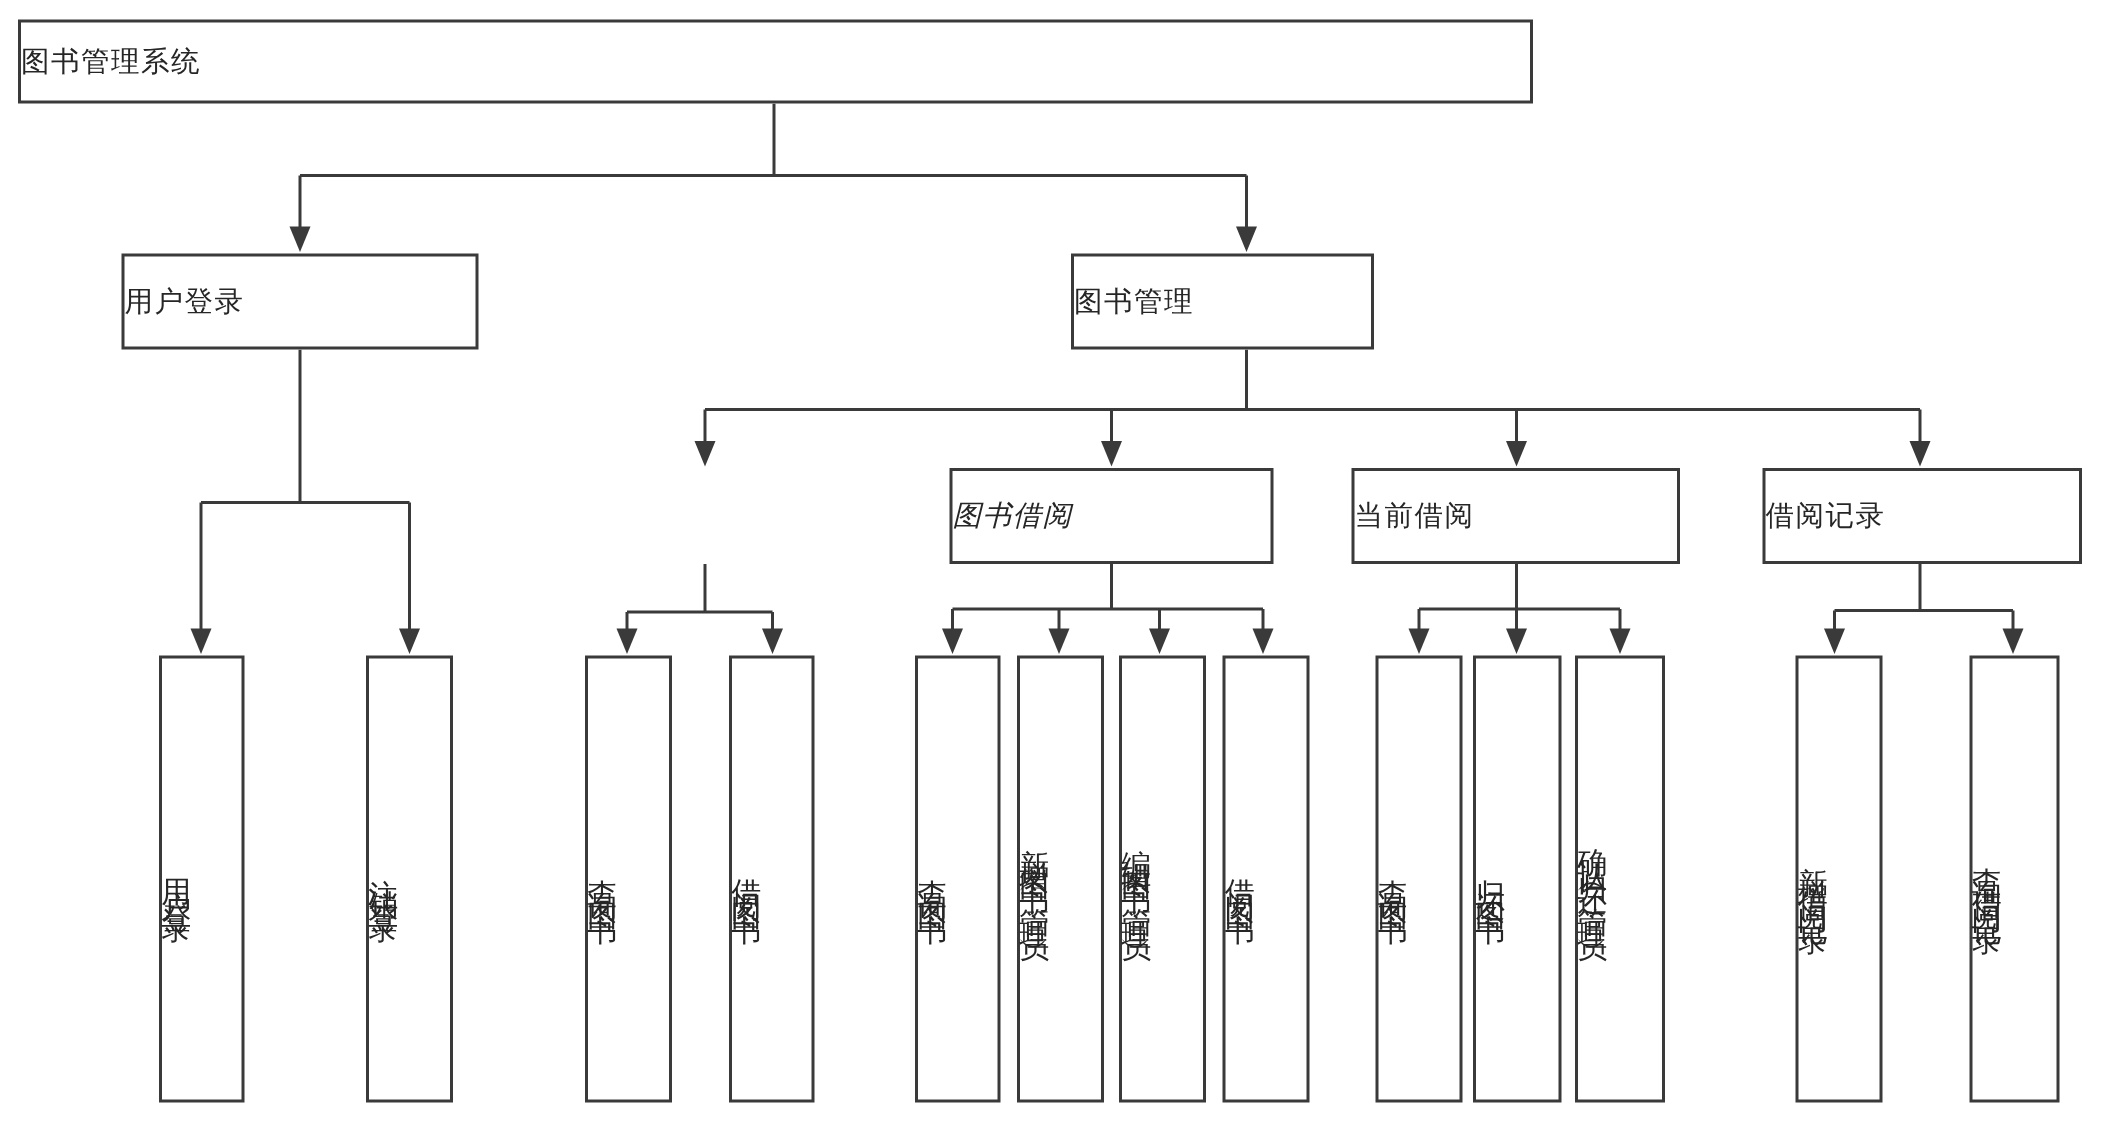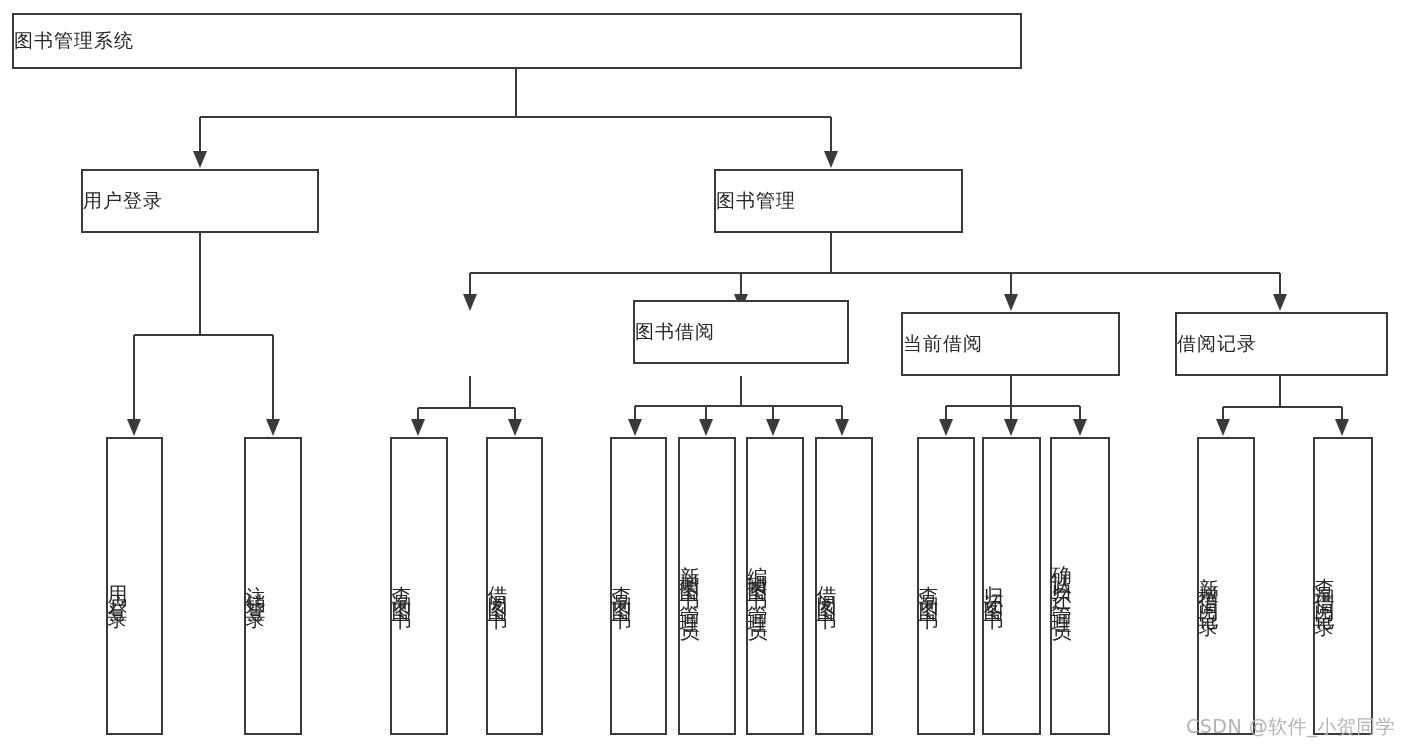--- a/index.html
+++ b/index.html
@@ -26,23 +26,23 @@
     white-space:nowrap;
   }
   .watermark {
     position:absolute; left:1186px; top:714px;
     font-size:19px; color:var(--c-watermark,#b2b2b2); letter-spacing:0.5px;
     white-space:nowrap;
   }
   
   .b-root     { left:12px;   top:13px;  width:1010px; height:56px; }
   .b-login    { left:81px;   top:169px; width:238px;  height:64px; }
-  .b-bookmgmt { left:714px;  top:169px; width:249px;  height:64px; }
+  .b-bookmgmt { left:714px;  top:169px; width:202px;  height:64px; }
   .b-newbook  { left:362px;  top:312px; width:217px;  height:64px; }
-  .b-borrow   { left:633px;  top:300px; width:216px;  height:64px; }
+  .b-borrow   { left:633px;  top:312px; width:216px;  height:64px;font-style:italic; }
   .b-current  { left:901px;  top:312px; width:219px;  height:64px; }
   .b-records  { left:1175px; top:312px; width:213px;  height:64px; }
   .b-l1  { left:106px;  width:57px; }
   .b-l2  { left:244px;  width:58px; }
   .b-l3  { left:390px;  width:58px; }
   .b-l4  { left:486px;  width:57px; }
   .b-l5  { left:610px;  width:57px; }
   .b-l6  { left:678px;  width:58px; }
   .b-l7  { left:746px;  width:58px; }
   .b-l8  { left:815px;  width:58px; }
@@ -173,15 +173,14 @@
   <div class="box leaf b-l11">
     <span class="vtext">确认归还（管理员）</span>
   </div>
   <div class="box leaf b-l12">
     <span class="vtext">新增借阅记录</span>
   </div>
   <div class="box leaf b-l13">
     <span class="vtext">查询借阅记录</span>
   </div>
 
-  <div class="watermark">CSDN @软件_小贺同学</div>
 
 </div>
 
 </body></html>

